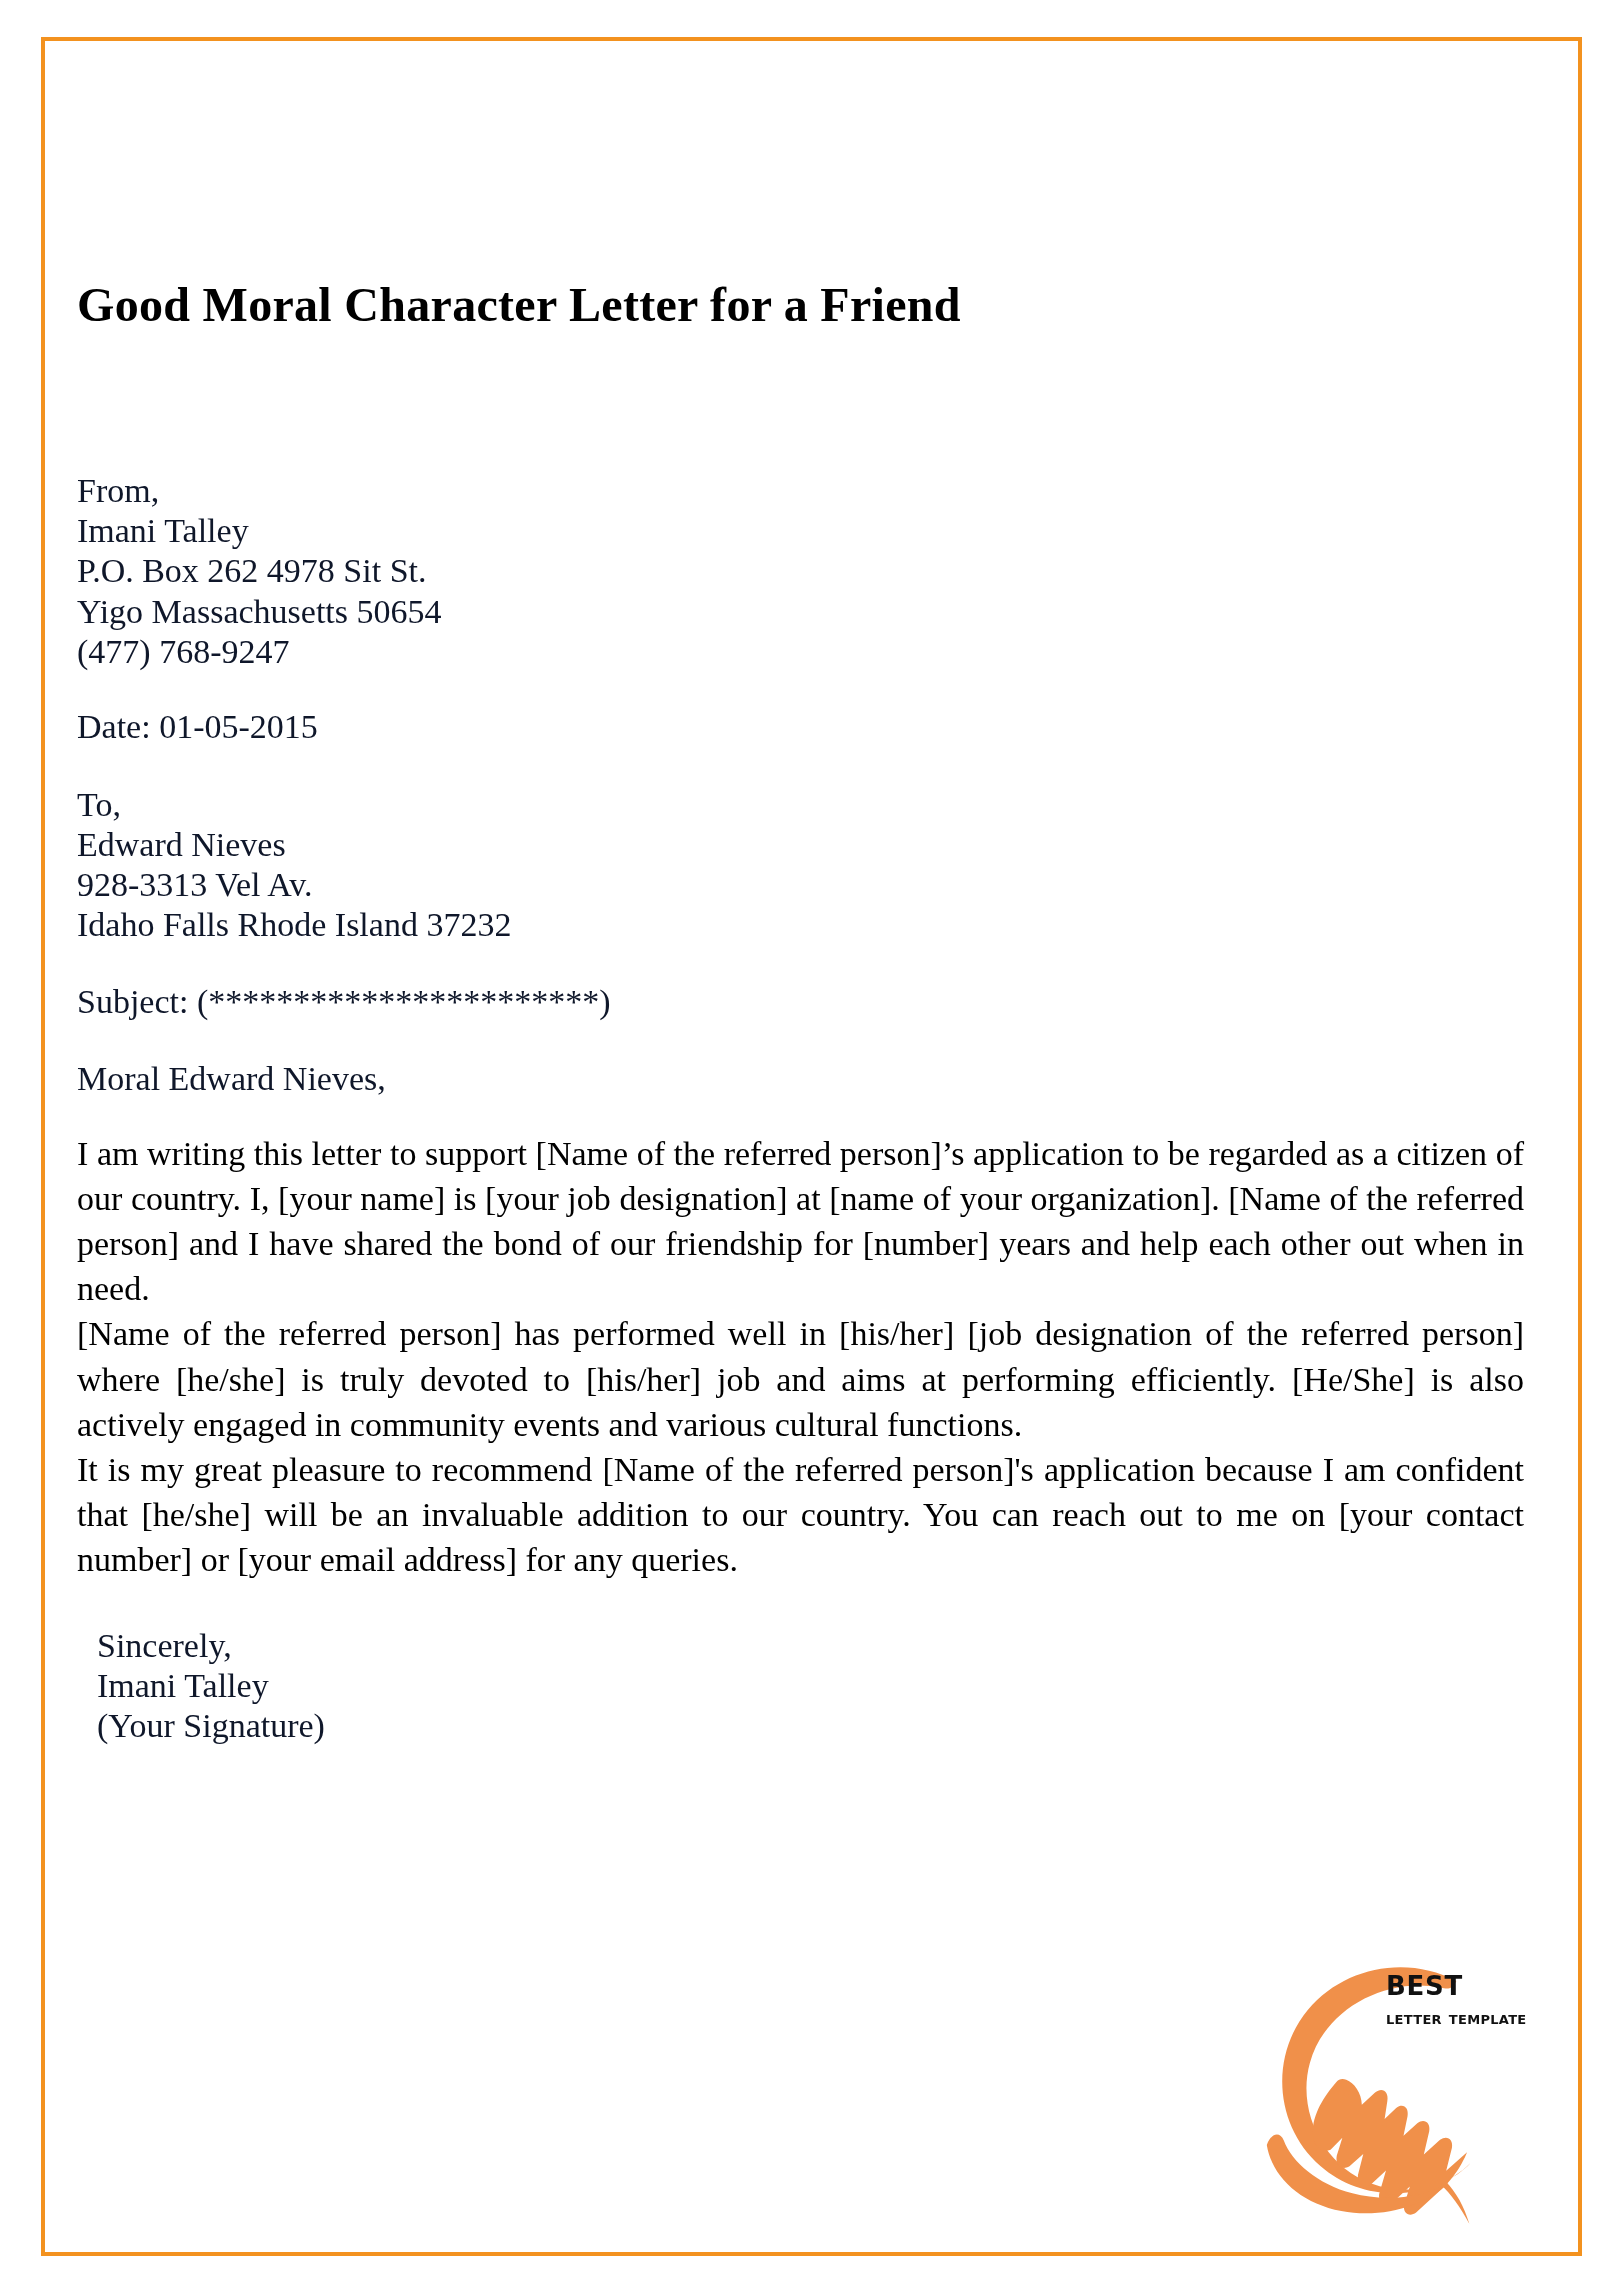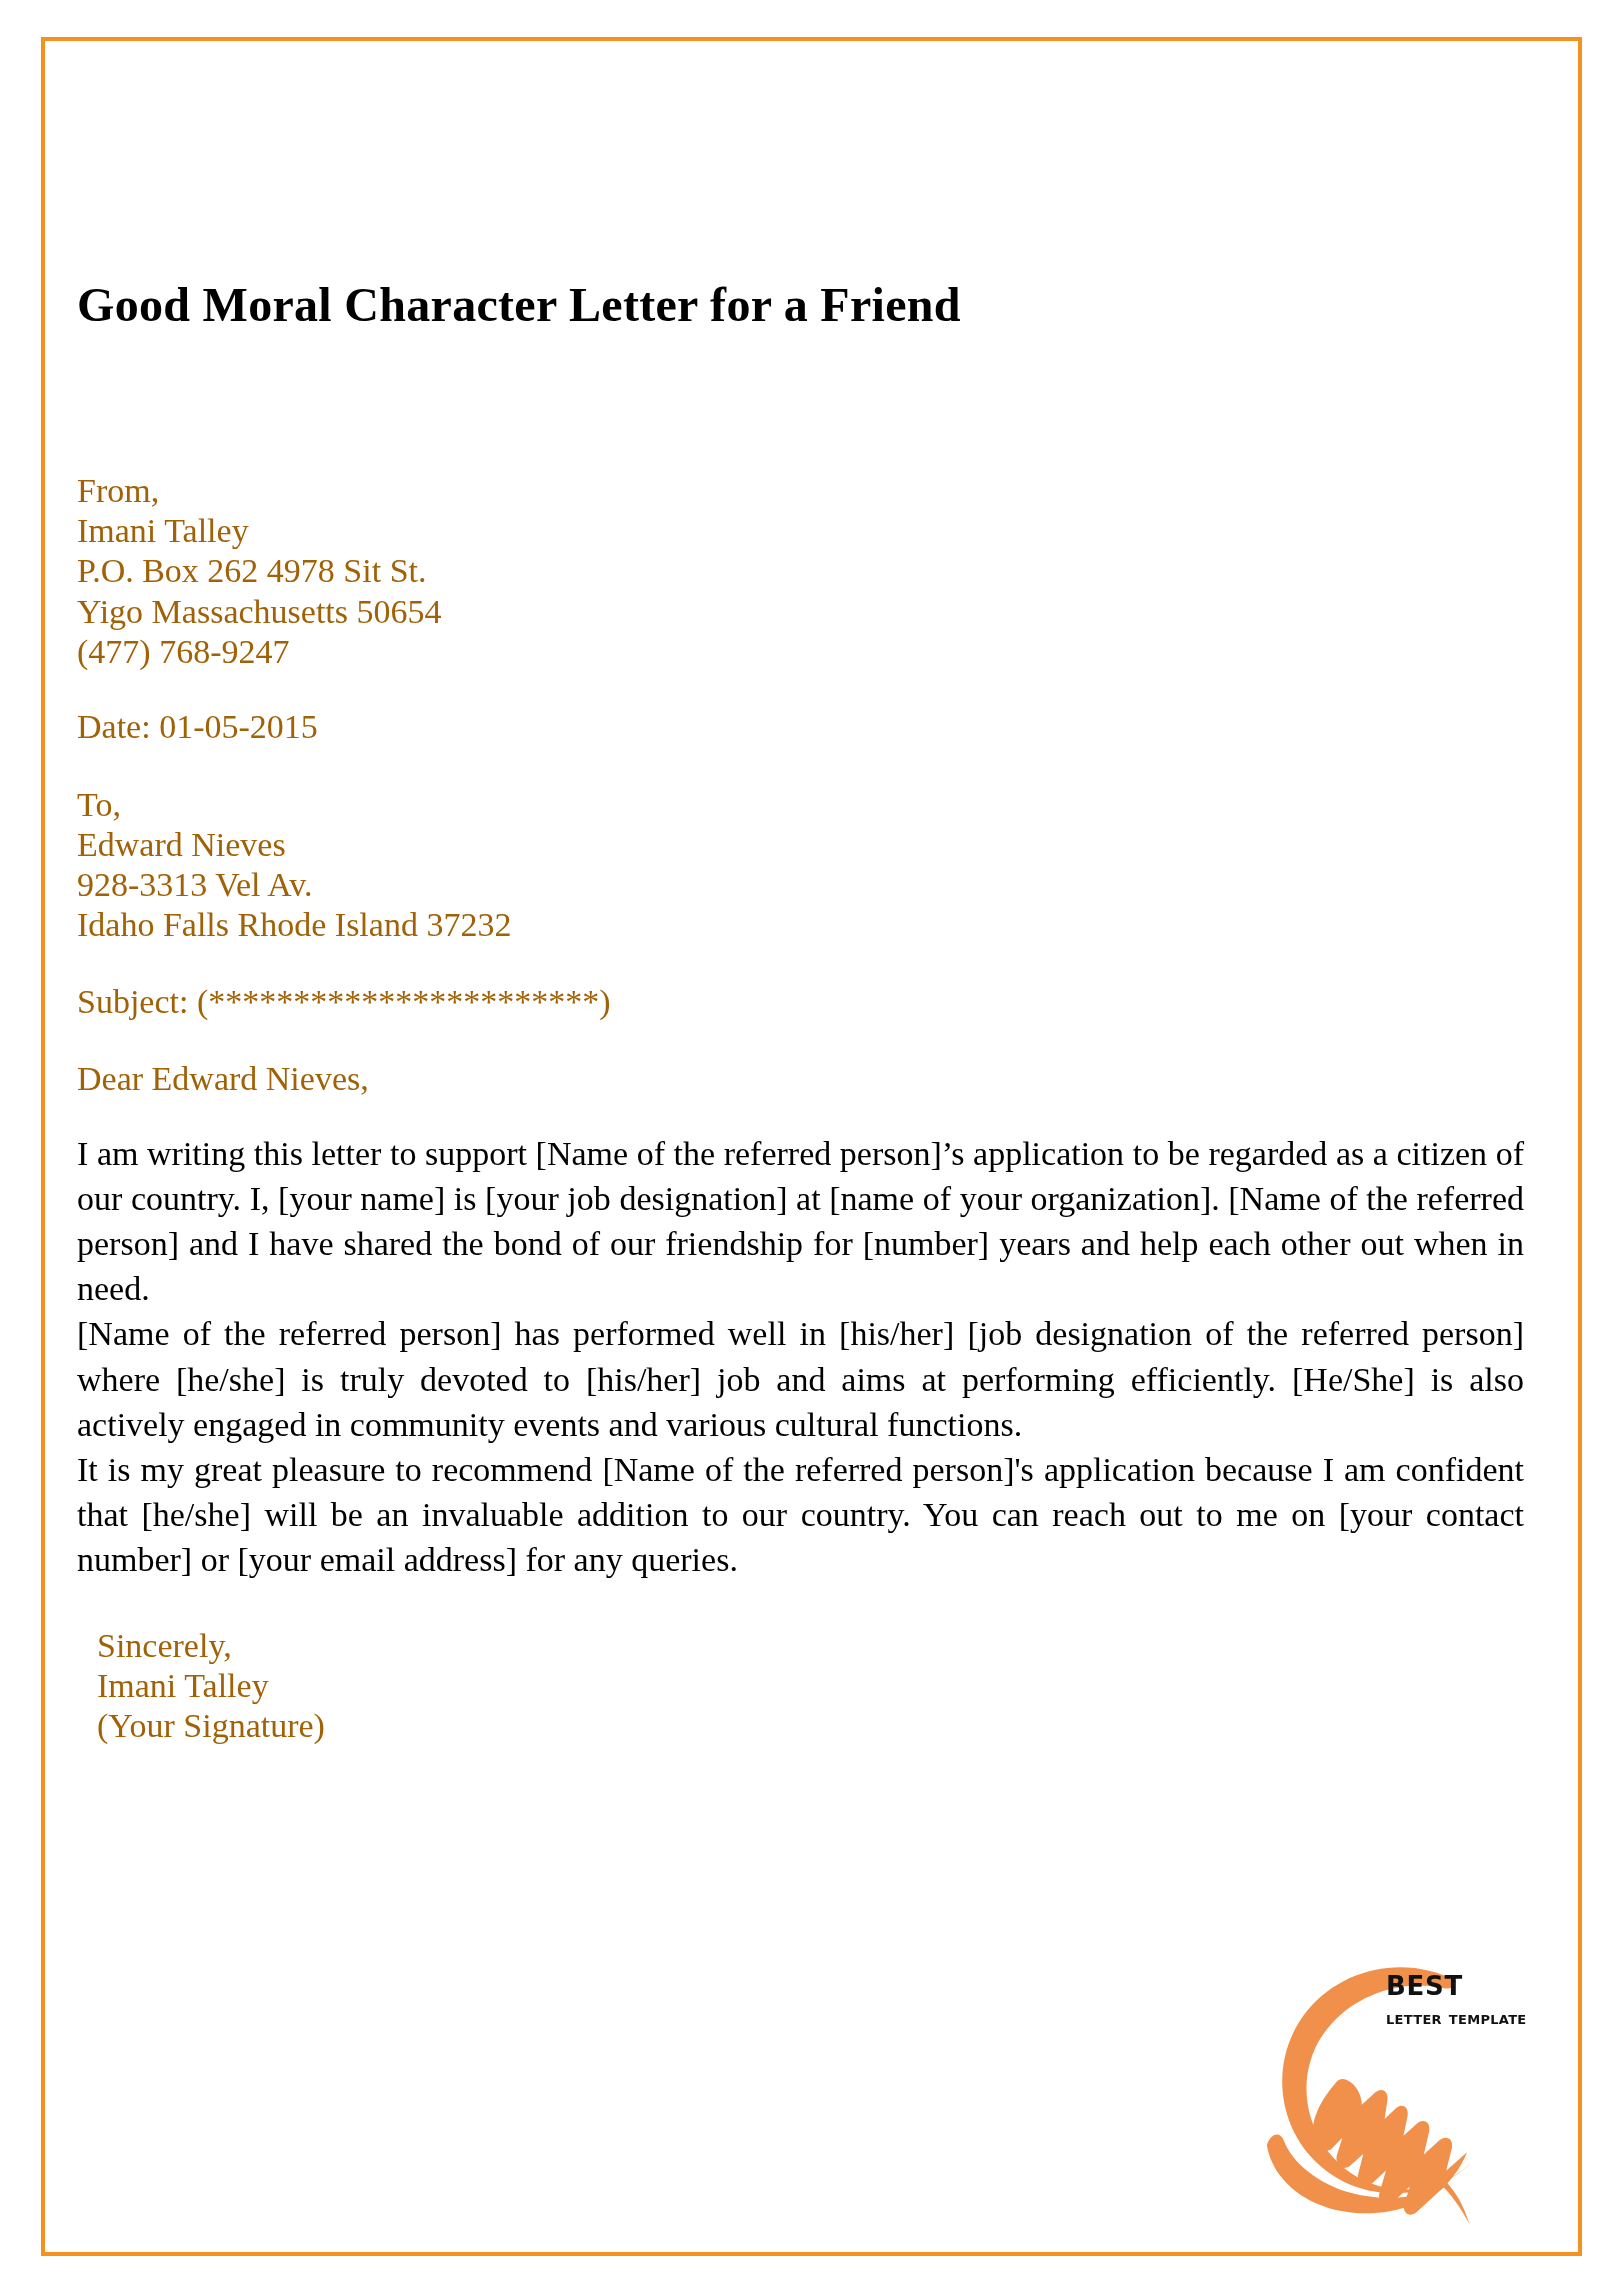--- a/index.html
+++ b/index.html
@@ -41,21 +41,21 @@
     font-size: 48px;
     line-height: 1.15;
     color: #000000;
     margin: 0;
     padding-top: 185px;
     letter-spacing: 0.3px;
   }
   .block {
     font-size: 34px;
     line-height: 1.18;
-    color: #a16207;
+    color: #0f172a;
   }
   .sender-block {
     margin-top: 139px;
   }
   .sender-block .line,
   .recipient-block .line,
   .signoff-block .line {
     white-space: pre;
   }
   .date-line {
@@ -154,21 +154,21 @@
 
     <div class="block recipient-block">
       <div class="line">To,</div>
       <div class="line">Edward Nieves</div>
       <div class="line">928-3313 Vel Av.</div>
       <div class="line">Idaho Falls Rhode Island 37232</div>
     </div>
 
     <div class="block subject-line">Subject: (***********************)</div>
 
-    <div class="block salutation">Dear Edward Nieves,</div>
+    <div class="block salutation">Moral Edward Nieves,</div>
 
     <div class="body-copy">
       <p>I am writing this letter to support [Name of the referred person]’s application to be regarded as a citizen of our country. I, [your name] is [your job designation] at [name of your organization]. [Name of the referred person] and I have shared the bond of our friendship for [number] years and help each other out when in need.</p>
       <p>[Name of the referred person] has performed well in [his/her] [job designation of the referred person] where [he/she] is truly devoted to [his/her] job and aims at performing efficiently. [He/She] is also actively engaged in community events and various cultural functions.</p>
       <p>It is my great pleasure to recommend [Name of the referred person]'s application because I am confident that [he/she] will be an invaluable addition to our country. You can reach out to me on [your contact number] or [your email address] for any queries.</p>
     </div>
 
     <div class="block signoff-block">
       <div class="line">Sincerely,</div>
       <div class="line">Imani Talley</div>

